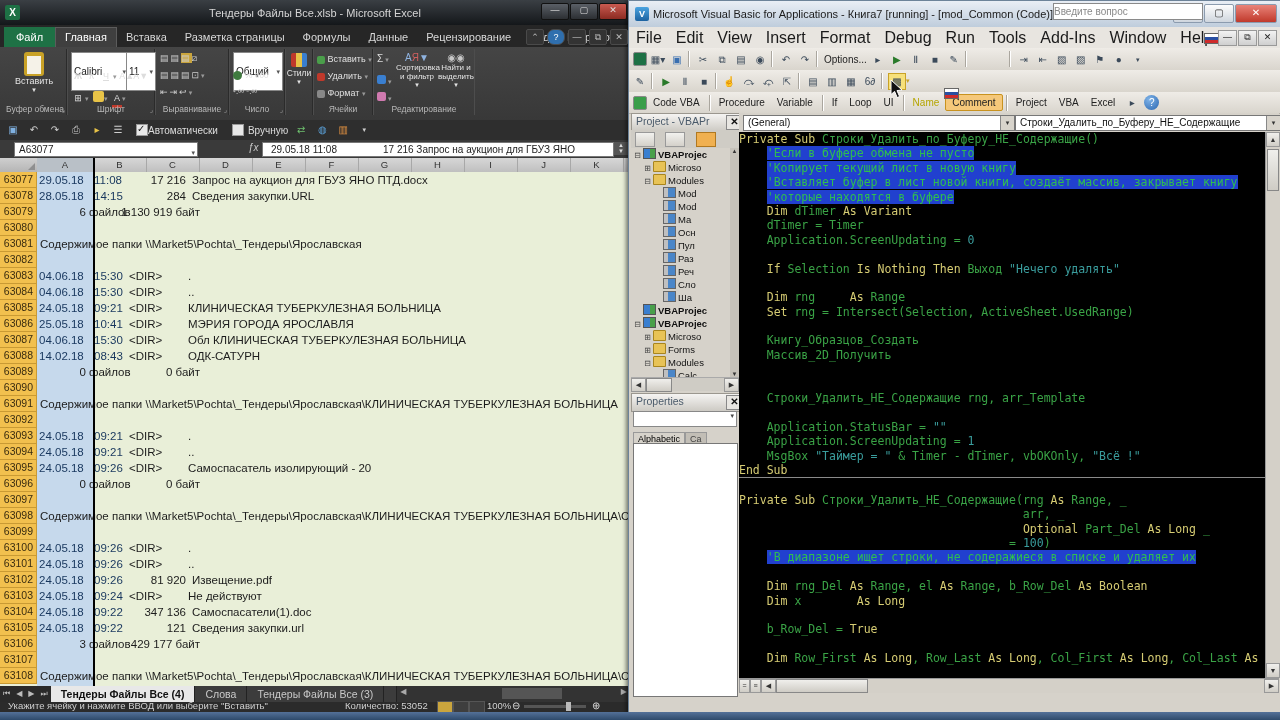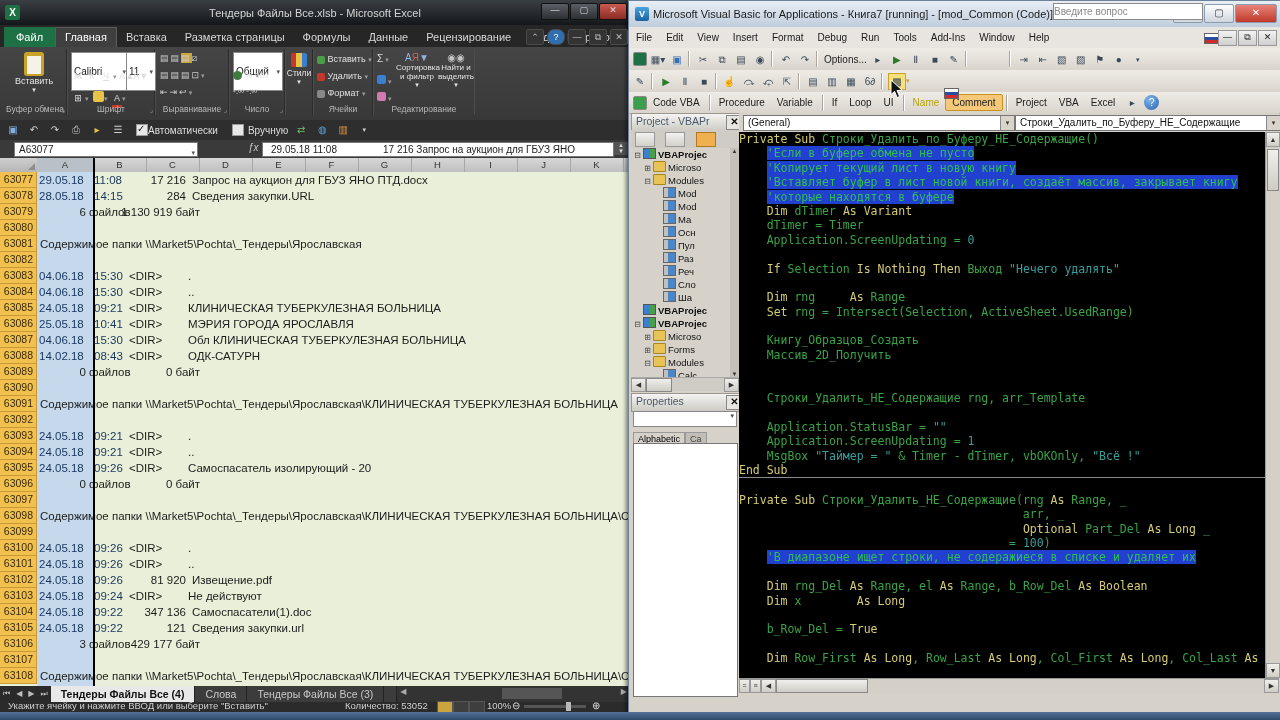--- a/index.html
+++ b/index.html
@@ -78,21 +78,21 @@
   .zslider{position:absolute;left:524px;top:3px;width:62px;height:3px;background:#555;}
   .zthumb{position:absolute;left:42px;top:-3px;width:5px;height:9px;background:#bbb;}
   .zbtn{position:absolute;top:-2px;color:#ddd;font-size:10px;}
   
   #vba{position:absolute;left:628px;top:0;width:652px;height:712px;background:#d6d2ca;border:1px solid #6d8399;box-shadow:-2px 0 4px rgba(0,0,0,.5);}
   .vb-title{position:absolute;left:0;top:0;width:100%;height:26px;background:linear-gradient(#e9eef5,#bfcddc);border-bottom:1px solid #93a5ba;font-size:11px;color:#1b1b1b;display:flex;align-items:center;}
   .vb-appico{width:14px;height:14px;margin:0 4px 0 6px;background:linear-gradient(#4aa3e0,#1c62a0);border-radius:2px;color:#fff;font-size:9px;text-align:center;line-height:14px;font-weight:bold;}
   .vb-winbtns{position:absolute;right:4px;top:3px;display:flex;gap:1px;}
   .vb-winbtn{width:28px;height:17px;background:linear-gradient(#fdfdfd,#cfd6de);border:1px solid #8b9bae;border-radius:2px;color:#333;font-size:10px;text-align:center;line-height:15px;}
   .vb-winbtn.close{background:linear-gradient(#e98379,#c0392b);color:#fff;width:40px;}
-  .vb-menu{position:absolute;left:0;top:26px;width:100%;height:21px;background:#e8e5e0;border-bottom:1px solid #b9b5ad;display:flex;align-items:center;font-size:10px;color:#1a1a1a;}
+  .vb-menu{position:absolute;left:0;top:26px;width:100%;height:21px;background:#e8e5e0;border-bottom:1px solid #b9b5ad;display:flex;align-items:center;font-size:16px;color:#1a1a1a;}
   .vb-menuitem{padding:2px 7px;}
   .vb-q{position:absolute;right:78px;top:2px;width:148px;height:15px;background:#fff;border:1px solid #8a8a8a;color:#8a8a8a;font-size:10px;line-height:15px;}
   .flag{display:inline-block;width:13px;height:9px;border:1px solid #666;background:linear-gradient(#fff 33%,#2a4fa2 33%,#2a4fa2 66%,#cf2b2b 66%);}
   .vb-childctl{position:absolute;right:4px;top:3px;display:flex;gap:1px;}
   .vb-childctl span{width:17px;height:14px;background:linear-gradient(#f2f2f2,#cfcfcf);border:1px solid #999;font-size:9px;text-align:center;line-height:12px;color:#222;}
   .vb-tb{position:absolute;left:0;width:100%;height:22px;background:linear-gradient(#efece7,#d9d5cd);border-bottom:1px solid #b5b1a9;display:flex;align-items:center;font-size:10px;color:#333;}
   .tbico{width:16px;height:15px;margin-left:3px;text-align:center;line-height:15px;font-size:10px;color:#3b4a5a;}
   .tbsep{width:1px;height:16px;background:#aaa69e;margin:0 3px;box-shadow:1px 0 0 #fff;}
   .tbchip{width:12px;height:12px;margin-left:4px;border-radius:2px;border:1px solid #8a8a8a;}
   .tb-hl{background:#f6e07a;border:1px solid #c9a227;position:relative;}

